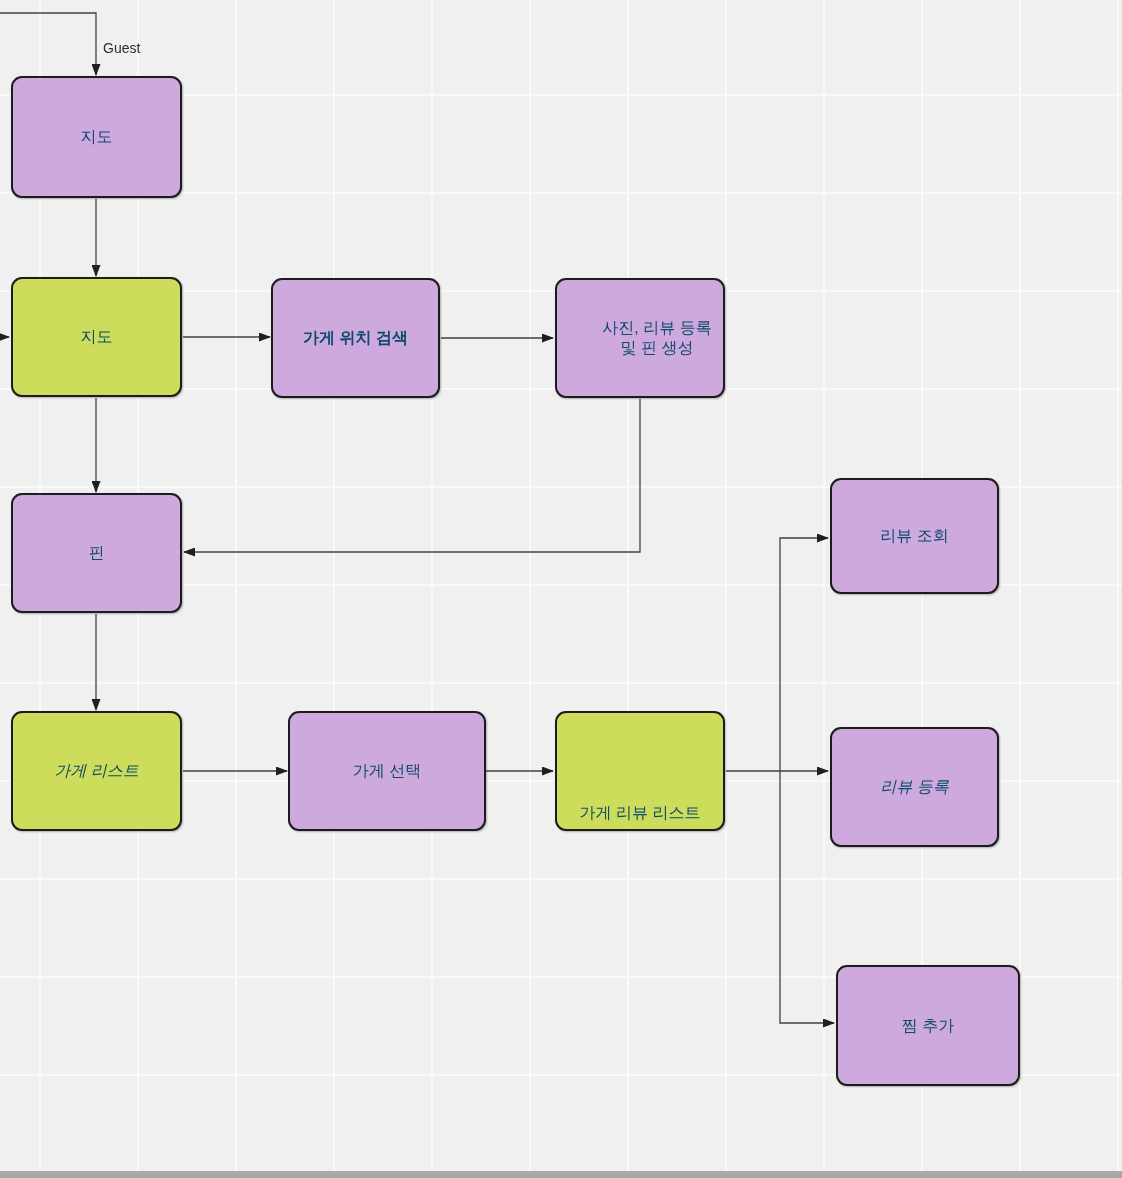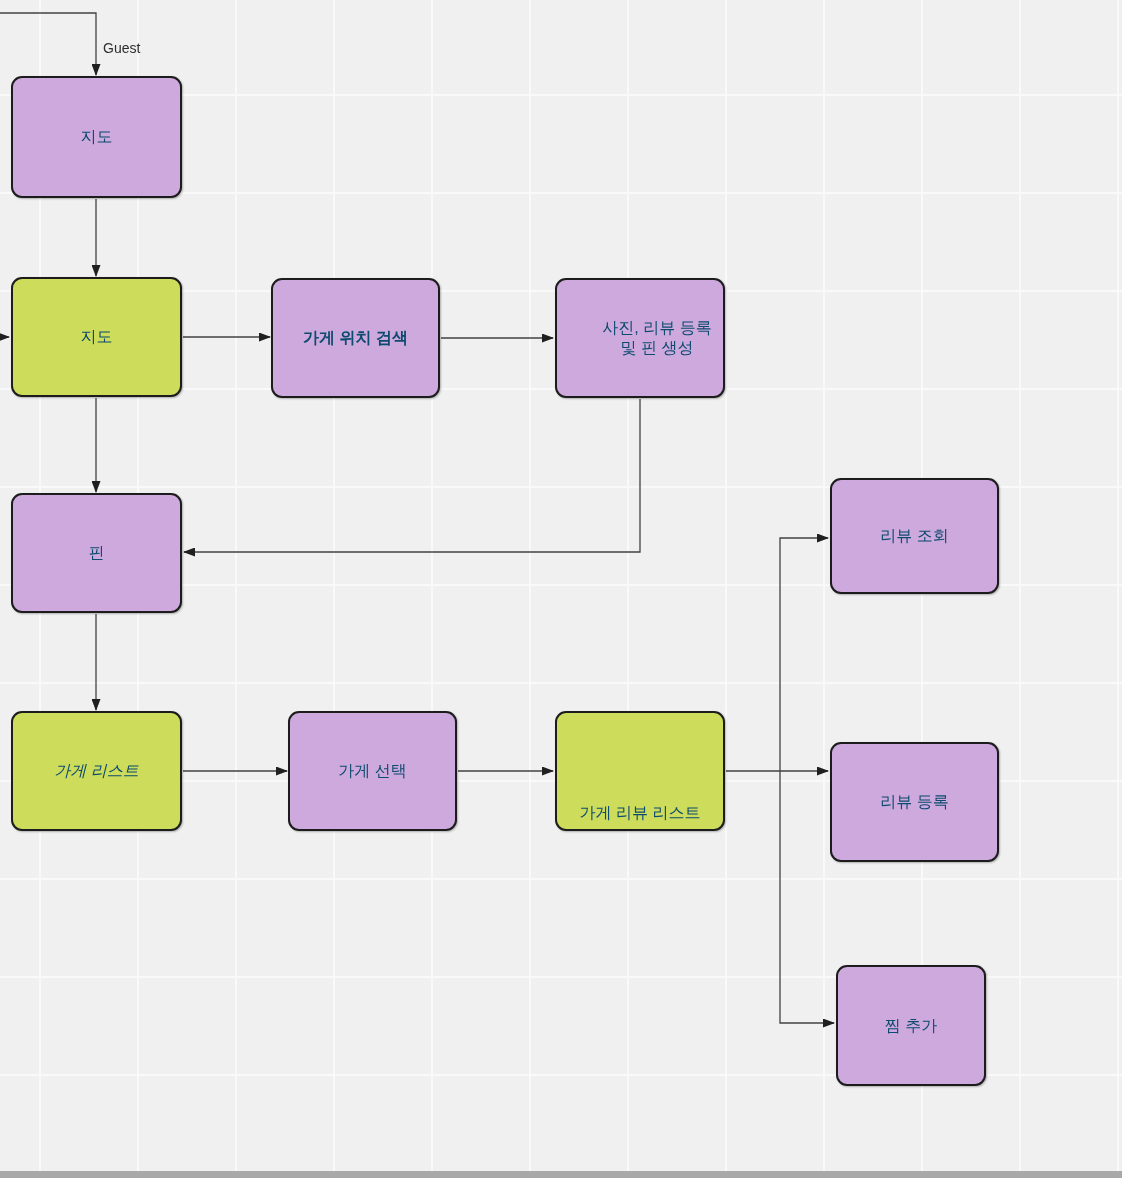--- a/index.html
+++ b/index.html
@@ -29,25 +29,25 @@
   .green  { background:#cddc5a; }
   .small  { font-size:16px;padding-left:40px; }
 
   
   .n0  { left:11px;  top:76px;  width:171px; height:122px; }
   .n1  { left:11px;  top:277px; width:171px; height:120px; }
   .n2  { left:271px; top:278px; width:169px; height:120px;font-weight:bold; }
   .n3  { left:555px; top:278px; width:170px; height:120px; }
   .n4  { left:11px;  top:493px; width:171px; height:120px; }
   .n5  { left:11px;  top:711px; width:171px; height:120px;font-style:italic; }
-  .n6  { left:288px; top:711px; width:169px; height:120px; }
+  .n6  { left:288px; top:711px; width:198px; height:120px; }
   .n7  { left:555px; top:711px; width:170px; height:120px;align-items:flex-end; }
   .n8  { left:830px; top:478px; width:169px; height:116px; }
-  .n9  { left:830px; top:742px; width:169px; height:120px; }
-  .n10 { left:836px; top:965px; width:150px; height:121px;text-align:right; }
+  .n9  { left:830px; top:727px; width:169px; height:120px;font-style:italic; }
+  .n10 { left:836px; top:965px; width:184px; height:121px;text-align:right; }
 
   .edge-label {
     position:absolute; left:103px; top:40px;
     font-size:14px; color:#2e2e2e; white-space:nowrap;
   }
   .hscrollbar {
     position:absolute; left:0; bottom:0;
     width:100%; height:7px; background:#a8a8a8;
   }
 </style>

